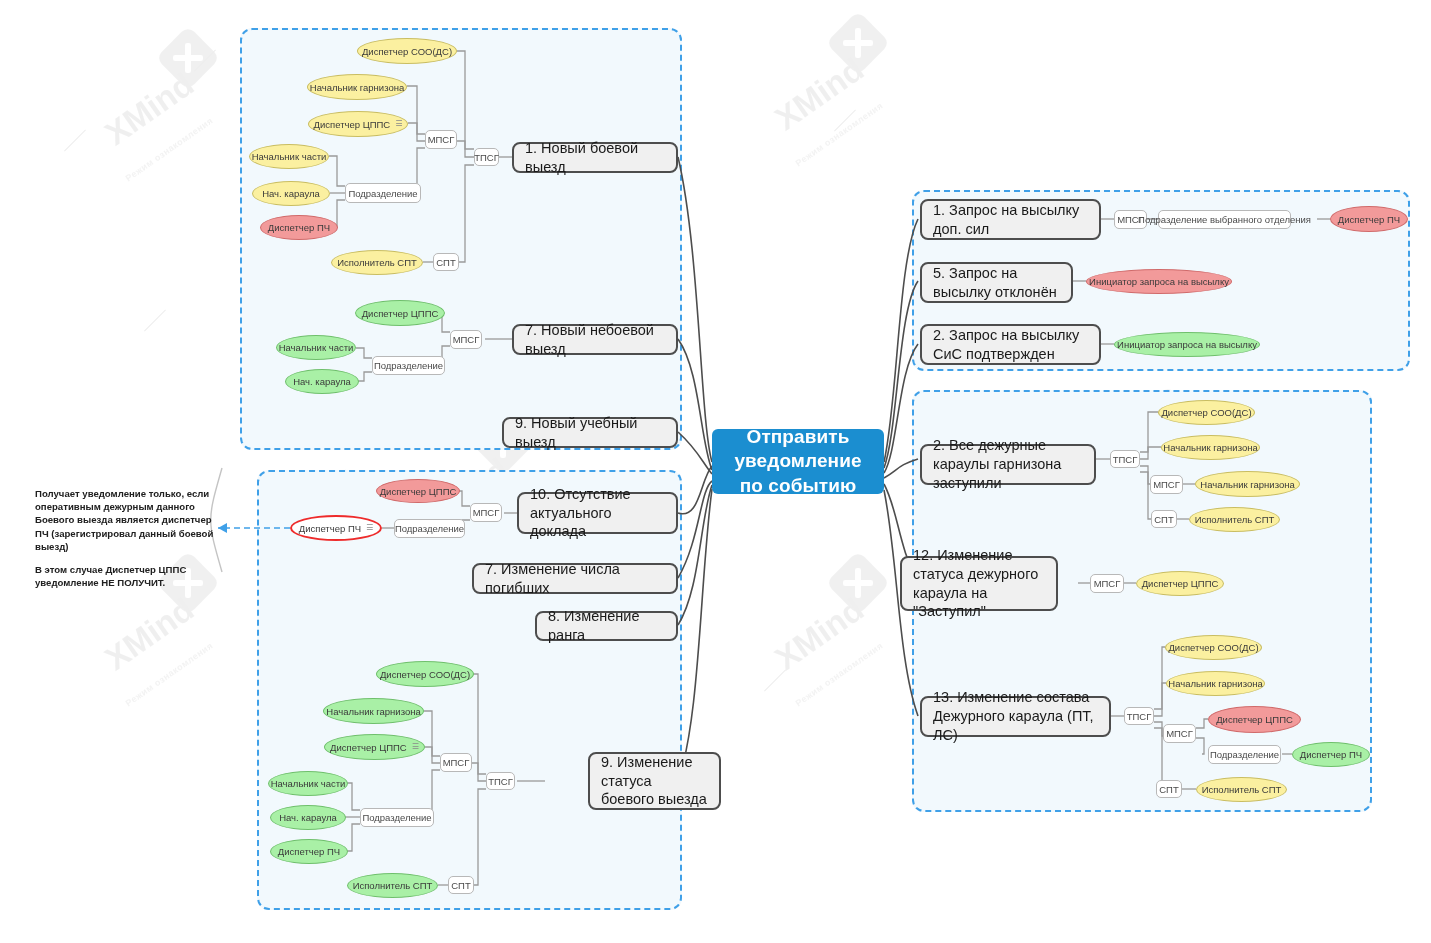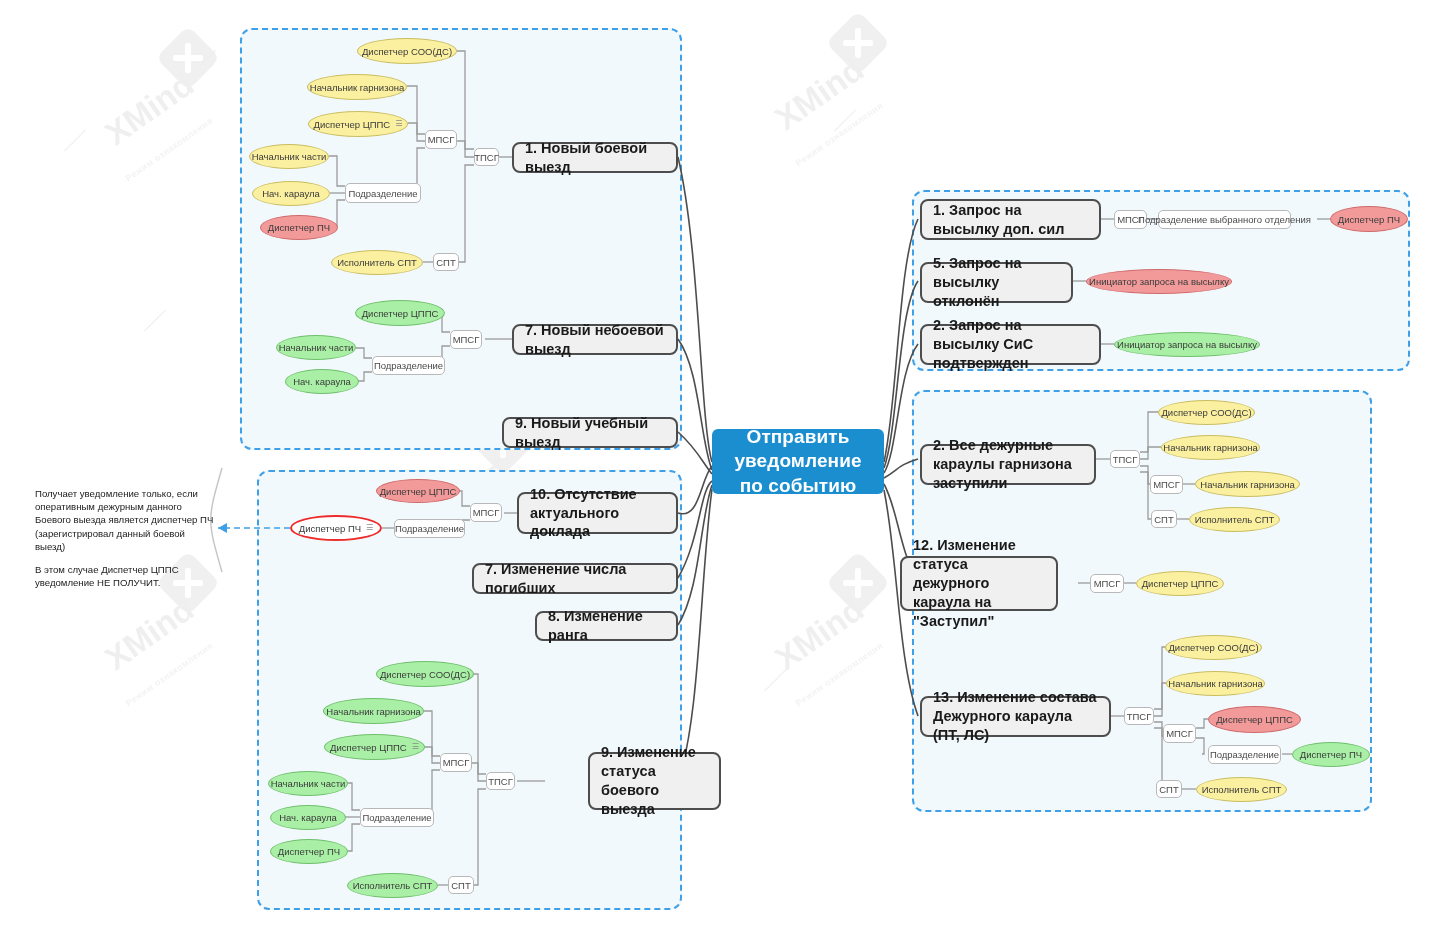--- a/index.html
+++ b/index.html
@@ -34,21 +34,21 @@
     padding:8px 12px;
     letter-spacing:.1px;
   }
 
   
   .topic{
     background:#f0f0f0;
     border:2px solid #4d4d4d;
     border-radius:8px;
     color:#1a1a1a;
-    font-size:14.5px;font-weight:bold;line-height:1.3;
+    font-size:14.5px;font-weight:normal;line-height:1.3;
     padding:6px 11px;
   }
 
   
   .sublabel{
     background:#ffffff;
     border:1px solid #b8b8b8;
     border-radius:5px;
     color:#4a4a4a;
     font-size:9.5px;
@@ -72,21 +72,21 @@
   .ellipse.red   {background:#f29a9a;border-color:#d06a6a;}
   .ellipse.outlined-red{background:#ffffff;border:2px solid #ee2b2b;color:#3a3a3a;}
 
   .note-glyph{
     display:inline-block;margin-left:5px;color:#8a8a8a;font-size:8px;line-height:1;
   }
 
   
   .callout{
     position:absolute;
-    font-size:9.6px;font-weight:normal;color:#202020;line-height:1.38;
+    font-size:9.6px;font-weight:bold;color:#202020;line-height:1.38;
     width:180px;
   }
   .callout p{margin:0 0 10px 0;}
   .callout p:last-child{margin-bottom:0;}
 
   
   .wm{
     position:absolute;
     pointer-events:none;
     opacity:.5;

